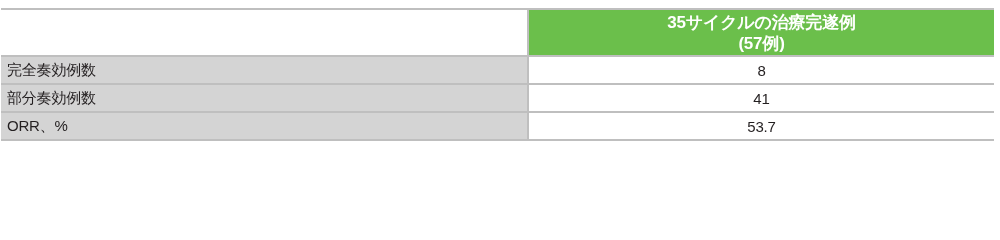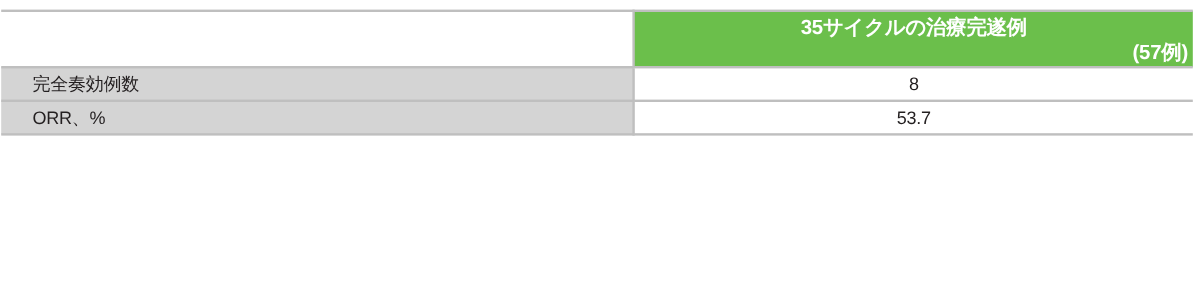--- a/index.html
+++ b/index.html
@@ -51,30 +51,30 @@
     padding: 0 4px;
     text-align: center;
     vertical-align: middle;
     color: #ffffff;
     font-weight: bold;
     font-size: 17px;
     line-height: 21px;
     letter-spacing: -0.2px;
   }
   .header-line1 { display: block; }
-  .header-line2 { display: block; text-align: right; }
+  .header-line2 { display: block; }
 
   
   tr.data-row { height: 28px; }
 
   td.row-label-cell {
     background: #d4d4d4;
     border-bottom: 2px solid #bfbfbf;
     border-right: 2px solid #bfbfbf;
-    padding: 0 0 0 26px;
+    padding: 0 0 0 6px;
     text-align: left;
     vertical-align: middle;
     color: #231f20;
     font-size: 15px;
     letter-spacing: -0.2px;
     white-space: nowrap;
   }
 
   td.row-value-cell {
     background: #ffffff;
@@ -105,18 +105,22 @@
           <span class="header-line2">(57例)</span>
         </th>
       </tr>
     </thead>
     <tbody>
       <tr class="data-row">
         <td class="row-label-cell">完全奏効例数</td>
         <td class="row-value-cell">8</td>
       </tr>
       <tr class="data-row">
+        <td class="row-label-cell">部分奏効例数</td>
+        <td class="row-value-cell">41</td>
+      </tr>
+      <tr class="data-row">
         <td class="row-label-cell">ORR、%</td>
         <td class="row-value-cell">53.7</td>
       </tr>
     </tbody>
   </table>
 </div>
 
 </body></html>

